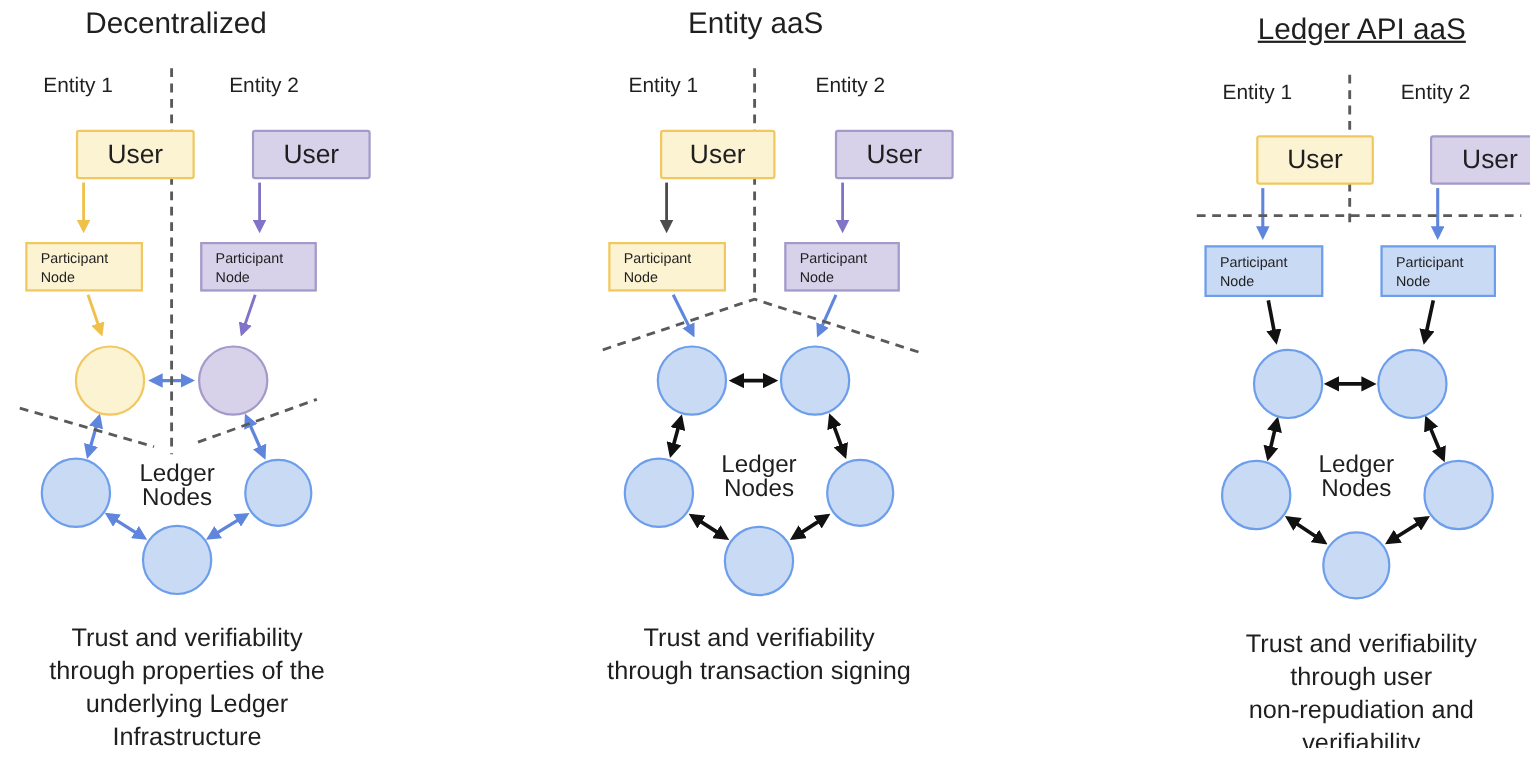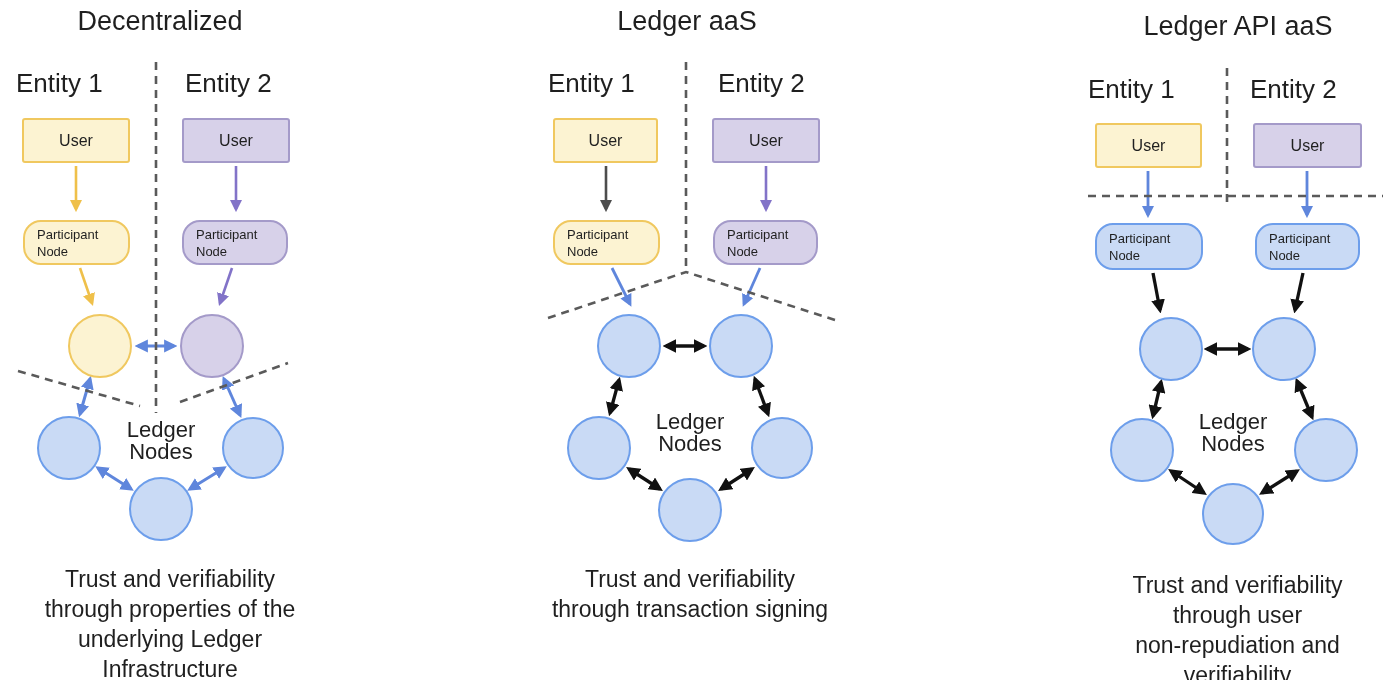--- a/index.html
+++ b/index.html
@@ -3,29 +3,29 @@
 <meta charset="utf-8">
 <style>
   html,body{margin:0;padding:0;background:#ffffff;}
   #canvas{
     position:relative;width:1391px;height:680px;background:#ffffff;overflow:hidden;
     font-family:"Liberation Sans", sans-serif;color:#1f1f1f;
   }
   #diagram-svg{position:absolute;left:0;top:0;}
   .abs{position:absolute;box-sizing:border-box;}
   .title{font-size:27px;text-align:center;white-space:nowrap;}
-  .entity-label{font-size:26px;text-align:left;white-space:nowrap;}
+  .entity-label{font-size:19px;text-align:center;white-space:nowrap;}
   .user-box{
     display:flex;align-items:center;justify-content:center;
-    font-size:16px;border-radius:3px;border:2px solid;
+    font-size:24px;border-radius:3px;border:2px solid;margin-left:47px;
   }
   .part-box{
     display:flex;align-items:center;justify-content:flex-start;
     font-size:13px;line-height:17px;white-space:pre-line;
-    border-radius:18px;border:2px solid;padding-left:12px;
+    border-radius:0;border:2px solid;padding-left:12px;
   }
   .yellow{background:#FCF3D2;border-color:#F0C85F;}
   .purple{background:#D7D1E9;border-color:#A49AC9;}
   .blue{background:#C9DAF5;border-color:#6D9EEB;}
   .ledger-label{font-size:22px;line-height:22px;text-align:center;white-space:pre-line;}
   .caption{font-size:23px;line-height:30px;text-align:center;white-space:pre-line;}
 </style>
 </head>
 <body>
 
@@ -130,35 +130,35 @@
 Node</div>
   <div class="abs part-box purple" style="left:182px;top:220px;width:106px;height:45px;">Participant
 Node</div>
   <div class="abs ledger-label" style="left:116px;top:419px;width:90px;">Ledger
 Nodes</div>
   <div class="abs caption" style="left:25px;top:564px;width:290px;">Trust and verifiability
 through properties of the
 underlying Ledger
 Infrastructure</div>
 
-  <div class="abs title" style="left:547px;top:6px;width:280px;">Ledger aaS</div>
+  <div class="abs title" style="left:547px;top:6px;width:280px;">Entity aaS</div>
   <div class="abs entity-label" style="left:548px;top:68px;width:110px;">Entity 1</div>
   <div class="abs entity-label" style="left:718px;top:68px;width:110px;">Entity 2</div>
   <div class="abs user-box yellow" style="left:553px;top:118px;width:105px;height:45px;">User</div>
   <div class="abs user-box purple" style="left:712px;top:118px;width:108px;height:45px;">User</div>
   <div class="abs part-box yellow" style="left:553px;top:220px;width:107px;height:45px;">Participant
 Node</div>
   <div class="abs part-box purple" style="left:713px;top:220px;width:105px;height:45px;">Participant
 Node</div>
   <div class="abs ledger-label" style="left:645px;top:411px;width:90px;">Ledger
 Nodes</div>
   <div class="abs caption" style="left:530px;top:564px;width:320px;">Trust and verifiability
 through transaction signing</div>
 
-  <div class="abs title" style="left:1098px;top:11px;width:280px;">Ledger API aaS</div>
+  <div class="abs title" style="left:1098px;top:11px;width:280px;text-decoration:underline;">Ledger API aaS</div>
   <div class="abs entity-label" style="left:1088px;top:74px;width:110px;">Entity 1</div>
   <div class="abs entity-label" style="left:1250px;top:74px;width:110px;">Entity 2</div>
   <div class="abs user-box yellow" style="left:1095px;top:123px;width:107px;height:45px;">User</div>
   <div class="abs user-box purple" style="left:1253px;top:123px;width:109px;height:45px;">User</div>
   <div class="abs part-box blue" style="left:1095px;top:223px;width:108px;height:47px;">Participant
 Node</div>
   <div class="abs part-box blue" style="left:1255px;top:223px;width:105px;height:47px;">Participant
 Node</div>
   <div class="abs ledger-label" style="left:1188px;top:411px;width:90px;">Ledger
 Nodes</div>

